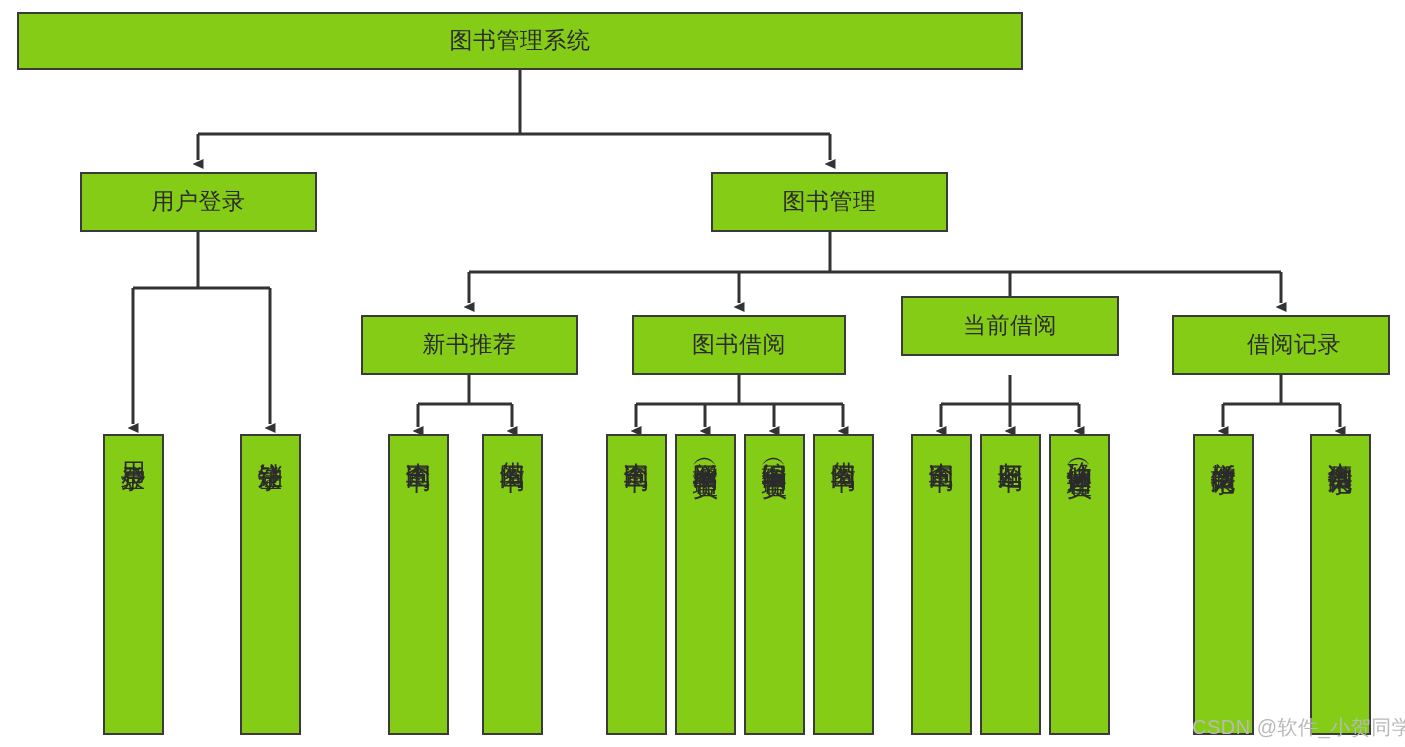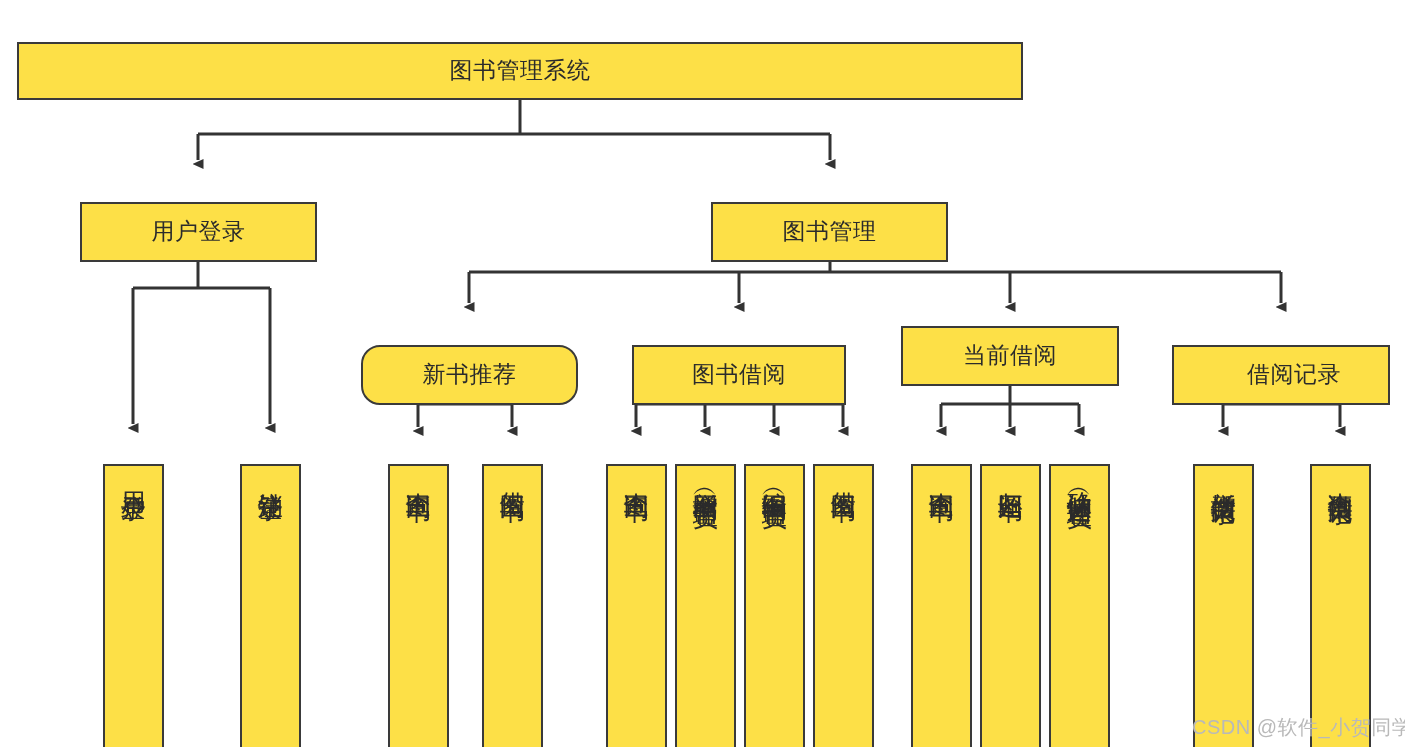--- a/index.html
+++ b/index.html
@@ -23,26 +23,25 @@
     left: 0;
     top: 0;
     width: 1405px;
     height: 747px;
     pointer-events: none;
   }
   .node {
     position: absolute;
     box-sizing: border-box;
     border: 2px solid #3a3a3a;
-    background: #fde047;
+    background: #84cc16;
     display: flex;
     align-items: center;
     justify-content: center;
     color: #2b2b2b;
-    margin-top: 30px;
   }
   .node .lbl {
     display: block;
     text-align: center;
     line-height: 1.18;
     letter-spacing: 0.5px;
     white-space: pre-wrap;
   }
   
   .node.horiz .lbl {
@@ -132,21 +131,21 @@
   </div>
 
   <div class="node horiz" style="left:80px; top:172px; width:237px; height:60px;">
     <span class="lbl">用户登录</span>
   </div>
 
   <div class="node horiz" style="left:711px; top:172px; width:237px; height:60px;">
     <span class="lbl">图书管理</span>
   </div>
 
-  <div class="node horiz" style="left:361px; top:315px; width:217px; height:60px;border-radius:19px;">
+  <div class="node horiz" style="left:361px; top:315px; width:217px; height:60px;">
     <span class="lbl">新书推荐</span>
   </div>
 
   <div class="node horiz" style="left:632px; top:315px; width:214px; height:60px;">
     <span class="lbl">图书借阅</span>
   </div>
 
   <div class="node horiz" style="left:901px; top:296px; width:218px; height:60px;">
     <span class="lbl">当前借阅</span>
   </div>

